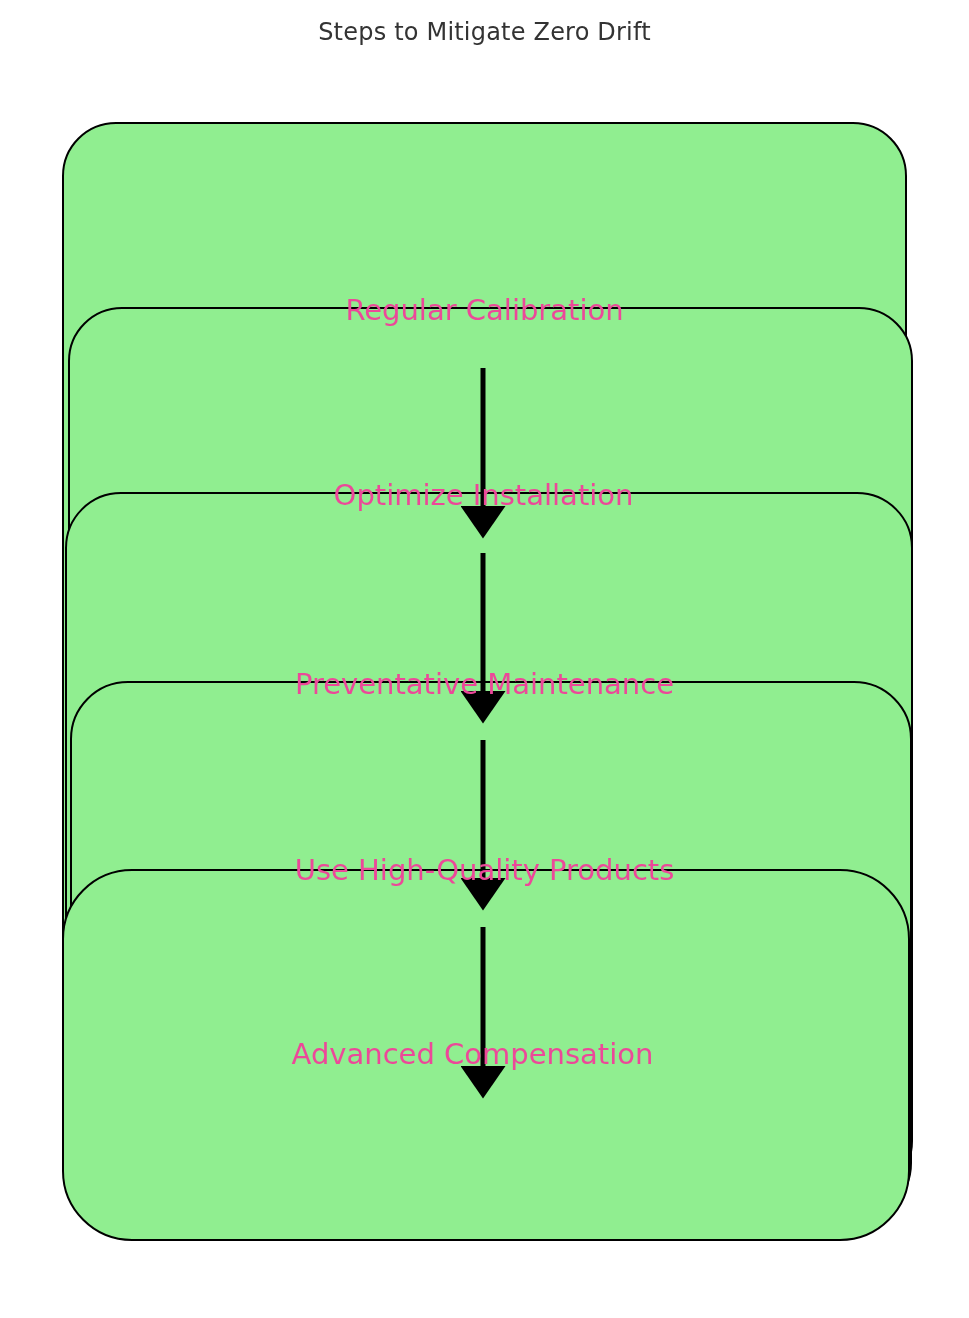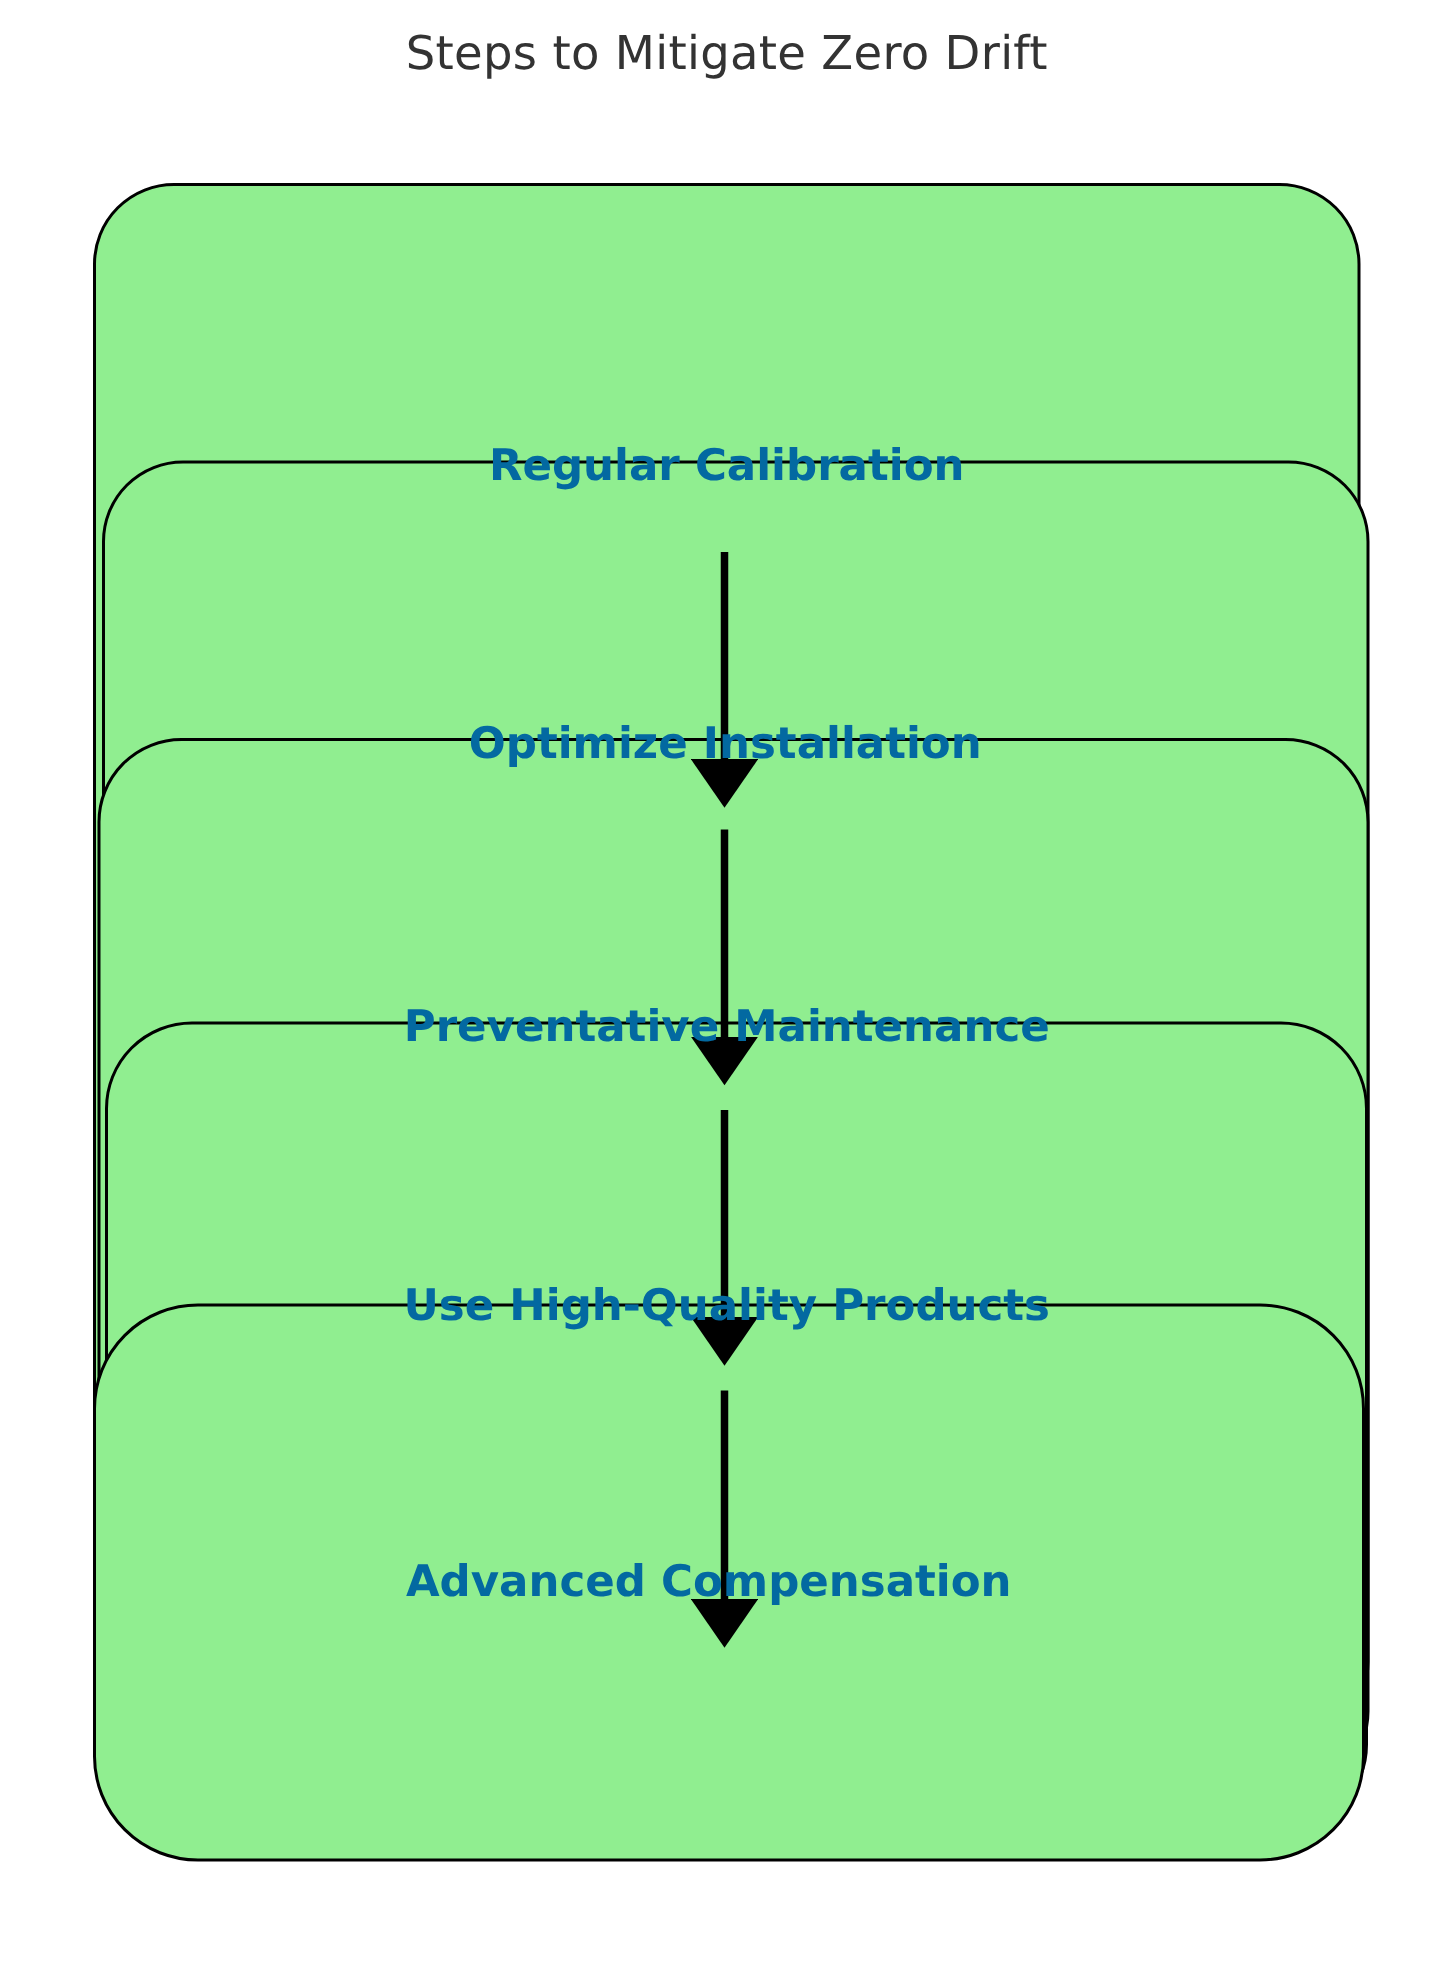--- a/index.html
+++ b/index.html
@@ -19,21 +19,21 @@
     width: 969px;
     height: 1318px;
     background: #ffffff;
   }
   .chart-title {
     position: absolute;
     left: 0;
     top: 18px;
     width: 969px;
     text-align: center;
-    font-size: 31px;
+    font-size: 24px;
     font-weight: 400;
     color: #333333;
     letter-spacing: 0.2px;
     white-space: nowrap;
   }
   .flow-layer {
     position: absolute;
     left: 0;
     top: 0;
     width: 969px;
@@ -41,23 +41,23 @@
   }
   .node-box {
     position: absolute;
     background: #90ee90;
     border: 2px solid #000000;
     box-sizing: border-box;
   }
   .node-label {
     position: absolute;
     text-align: center;
-    color: #0369a1;
+    color: #ec4899;
     font-size: 29px;
-    font-weight: 700;
+    font-weight: 400;
     white-space: nowrap;
     line-height: 1;
   }
   .edge-layer {
     position: absolute;
     left: 0;
     top: 0;
     width: 969px;
     height: 1318px;
     pointer-events: none;

